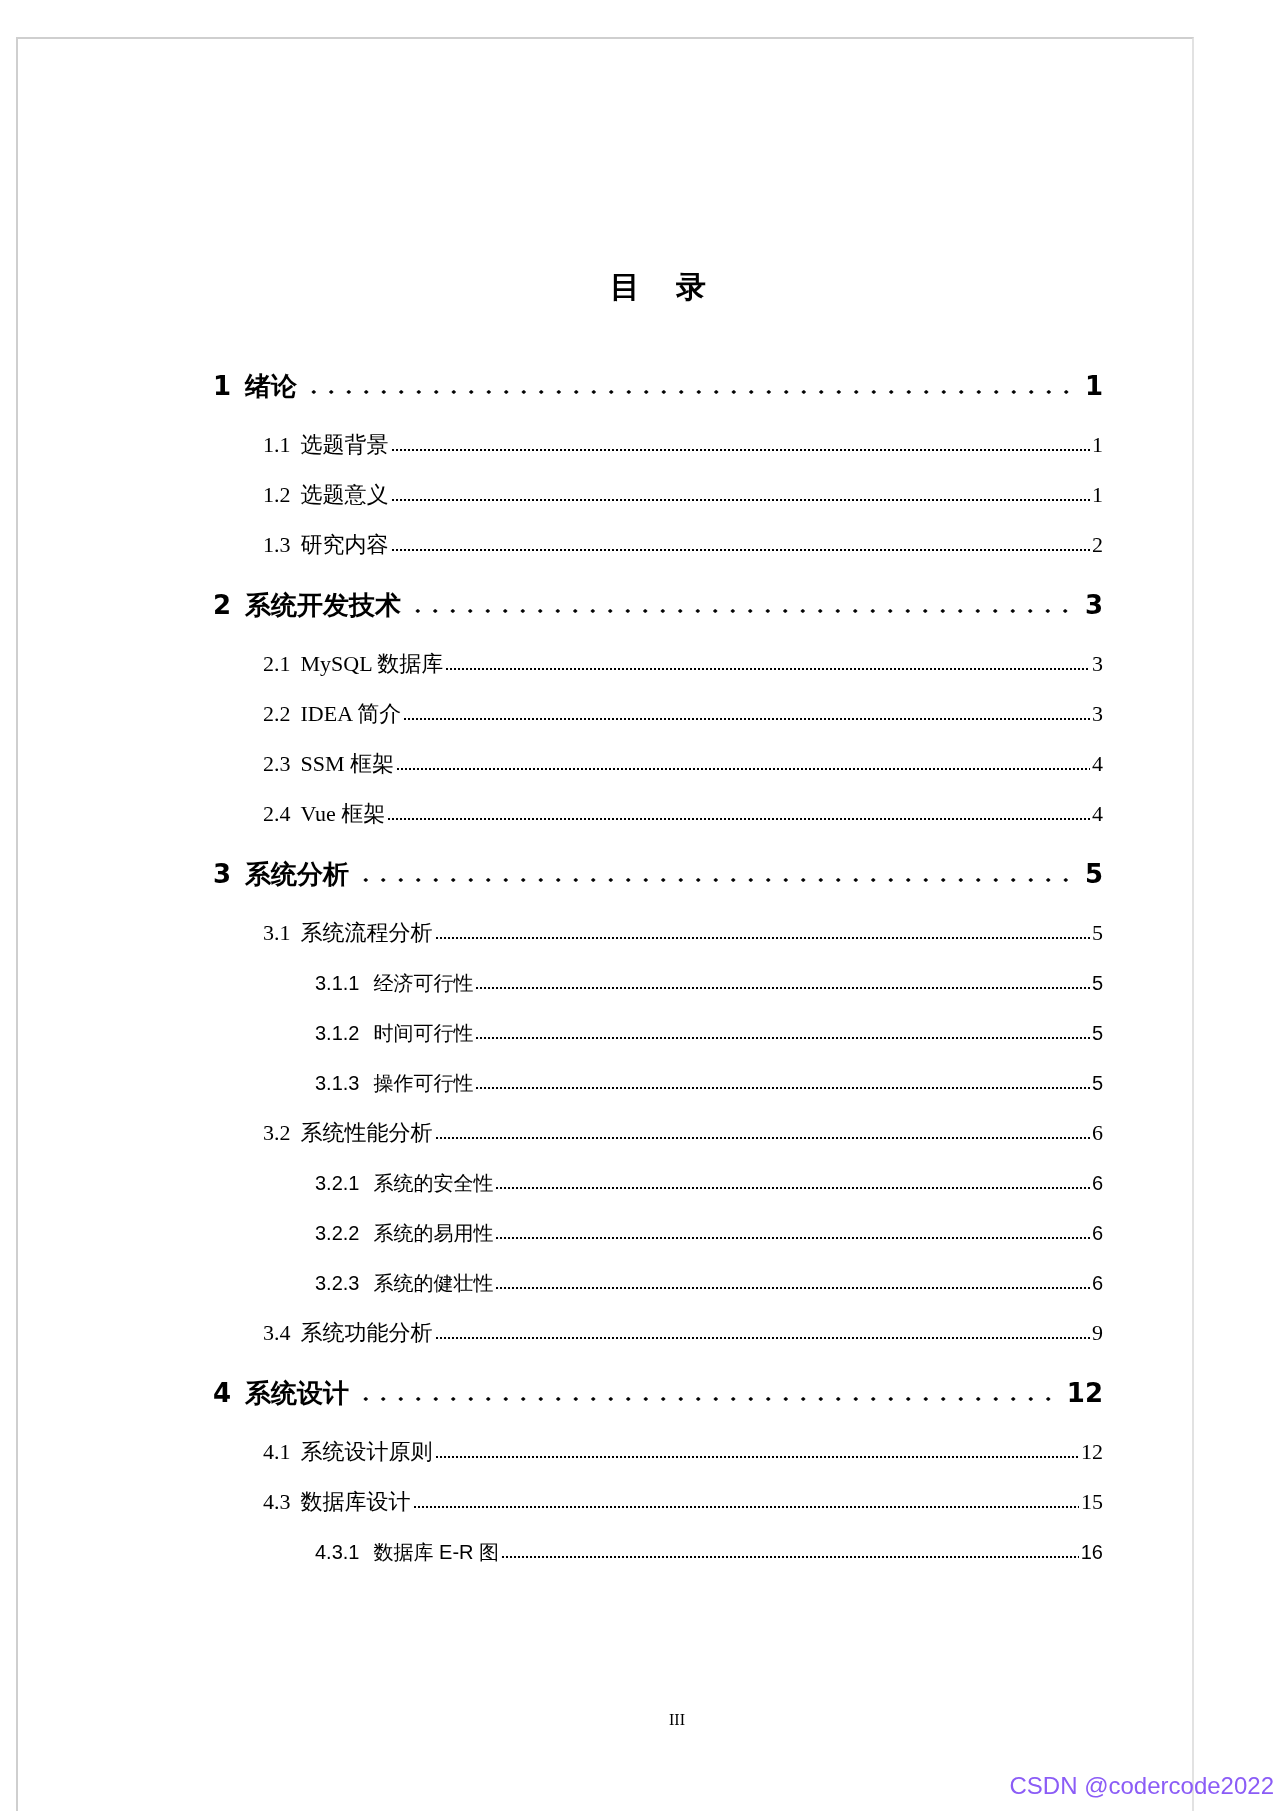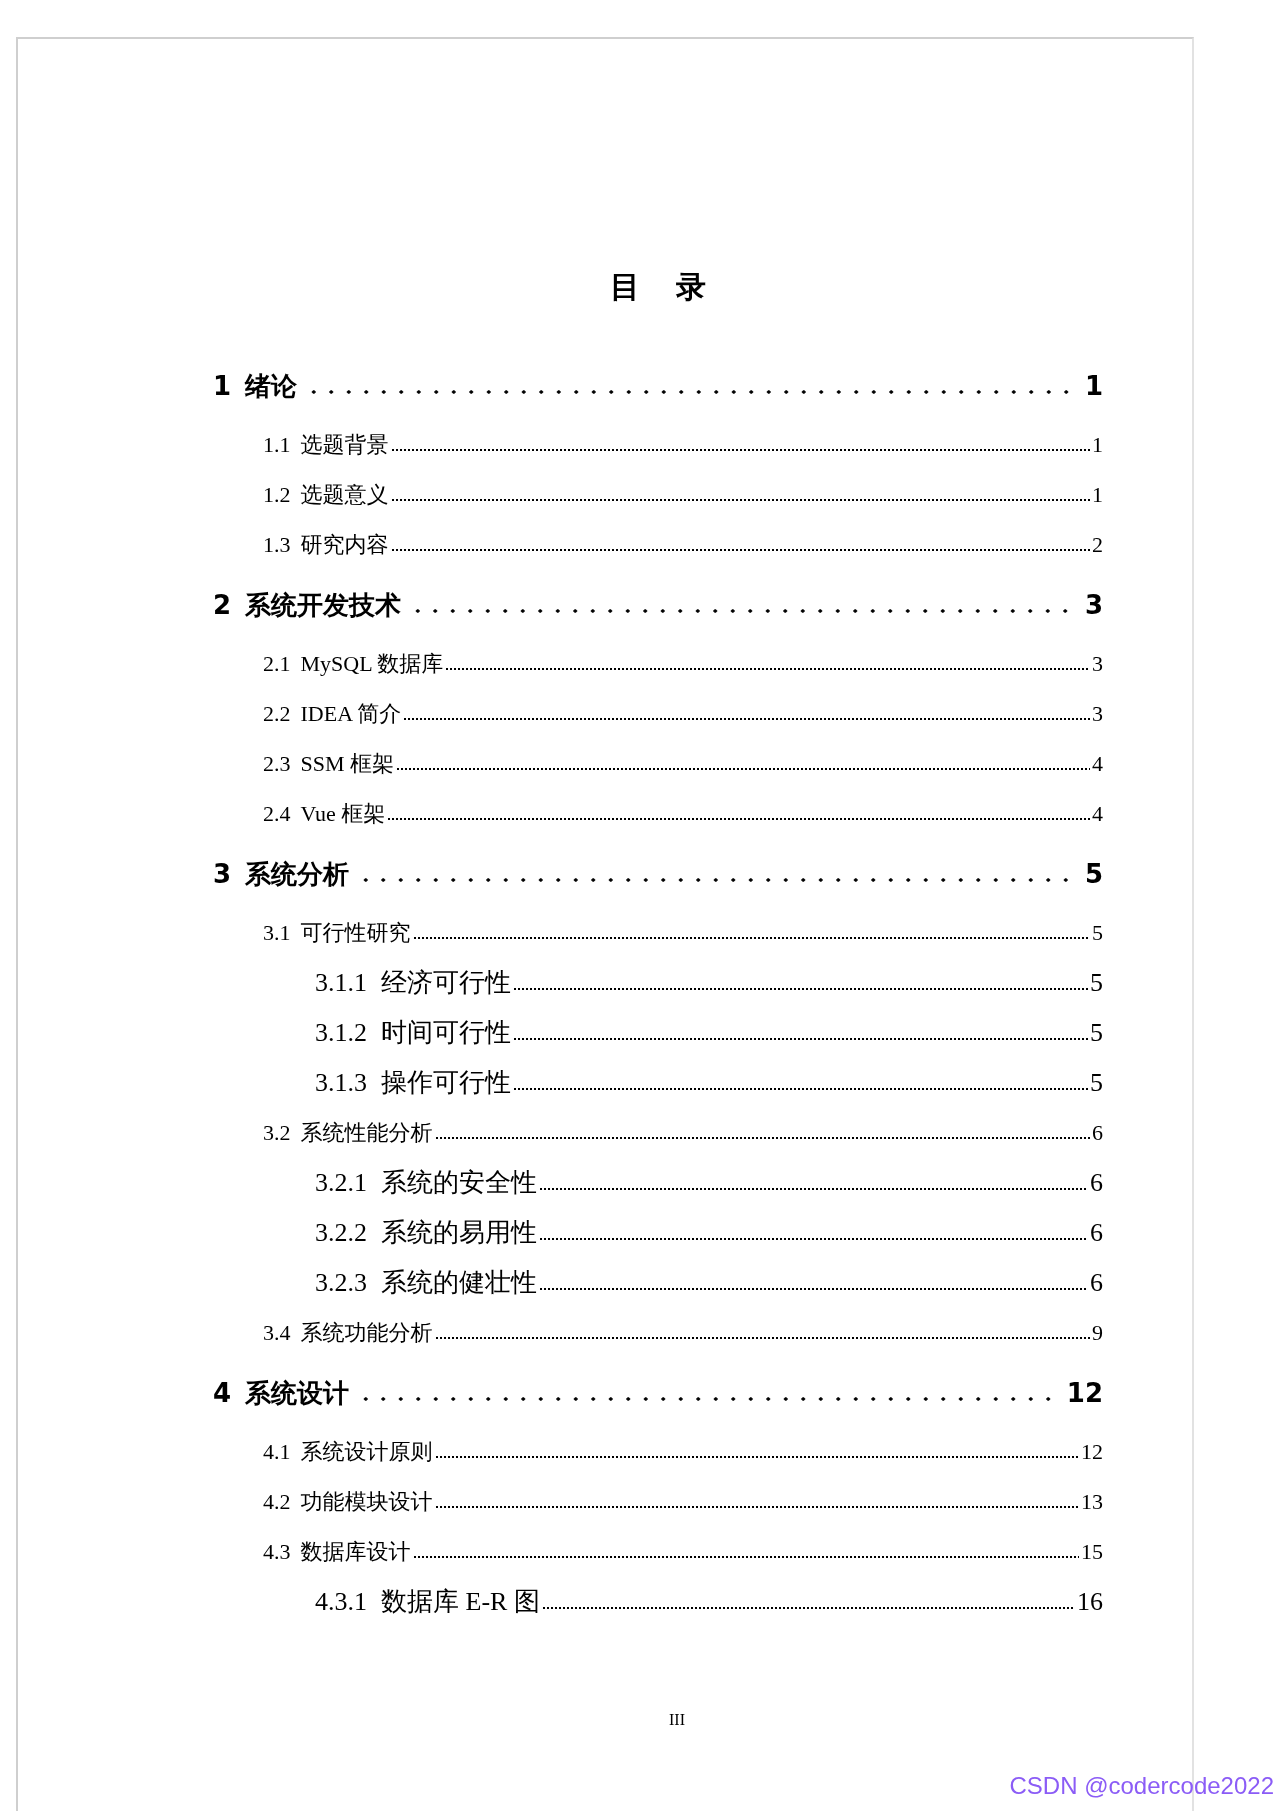--- a/index.html
+++ b/index.html
@@ -24,21 +24,21 @@
   .entry.l1 {
     font-family: "DejaVu Sans", sans-serif; font-weight: bold; font-size: 26px;
     height: 50px; line-height: 50px; margin-top: 10px;
   }
   .entry.l1:first-child { margin-top: 0; }
   .entry.l1 + .entry.l2 { margin-top: 9px; }
   .entry.l2 {
     font-family: "Liberation Serif", serif; font-size: 22px; padding-left: 50px; justify-content: center;
   }
   .entry.l3 {
-    font-family: Liberation Serif, serif; font-size: 26px; padding-left: 102px;
+    font-family: Liberation Sans, sans-serif; font-size: 20px; padding-left: 102px;
   }
   .entry .num { margin-right: 10px; }
   .entry.l1 .num { margin-right: 14px; }
   .entry.l3 .num { margin-right: 14px; }
   .entry .dots {
     flex: 1; overflow: hidden; margin: 0 2px; position: relative; height: 1em; align-self: baseline;
   }
   .entry.l2 .dots, .entry.l3 .dots {
     background-image: radial-gradient(circle, #000 0.8px, transparent 1px);
     background-size: 4px 4px; background-repeat: repeat-x; background-position: 0 100%;
@@ -122,21 +122,21 @@
         <span class="page-num">4</span>
       </div>
       <div class="entry l1">
         <span class="num">3</span>
         <span class="text">系统分析</span>
         <span class="dots"></span>
         <span class="page-num">5</span>
       </div>
       <div class="entry l2">
         <span class="num">3.1</span>
-        <span class="text">可行性研究</span>
+        <span class="text">系统流程分析</span>
         <span class="dots"></span>
         <span class="page-num">5</span>
       </div>
       <div class="entry l3">
         <span class="num">3.1.1</span>
         <span class="text">经济可行性</span>
         <span class="dots"></span>
         <span class="page-num">5</span>
       </div>
       <div class="entry l3">
@@ -185,26 +185,20 @@
         <span class="num">4</span>
         <span class="text">系统设计</span>
         <span class="dots"></span>
         <span class="page-num">12</span>
       </div>
       <div class="entry l2">
         <span class="num">4.1</span>
         <span class="text">系统设计原则</span>
         <span class="dots"></span>
         <span class="page-num">12</span>
-      </div>
-      <div class="entry l2">
-        <span class="num">4.2</span>
-        <span class="text">功能模块设计</span>
-        <span class="dots"></span>
-        <span class="page-num">13</span>
       </div>
       <div class="entry l2">
         <span class="num">4.3</span>
         <span class="text">数据库设计</span>
         <span class="dots"></span>
         <span class="page-num">15</span>
       </div>
       <div class="entry l3">
         <span class="num">4.3.1</span>
         <span class="text">数据库 E-R 图</span>

